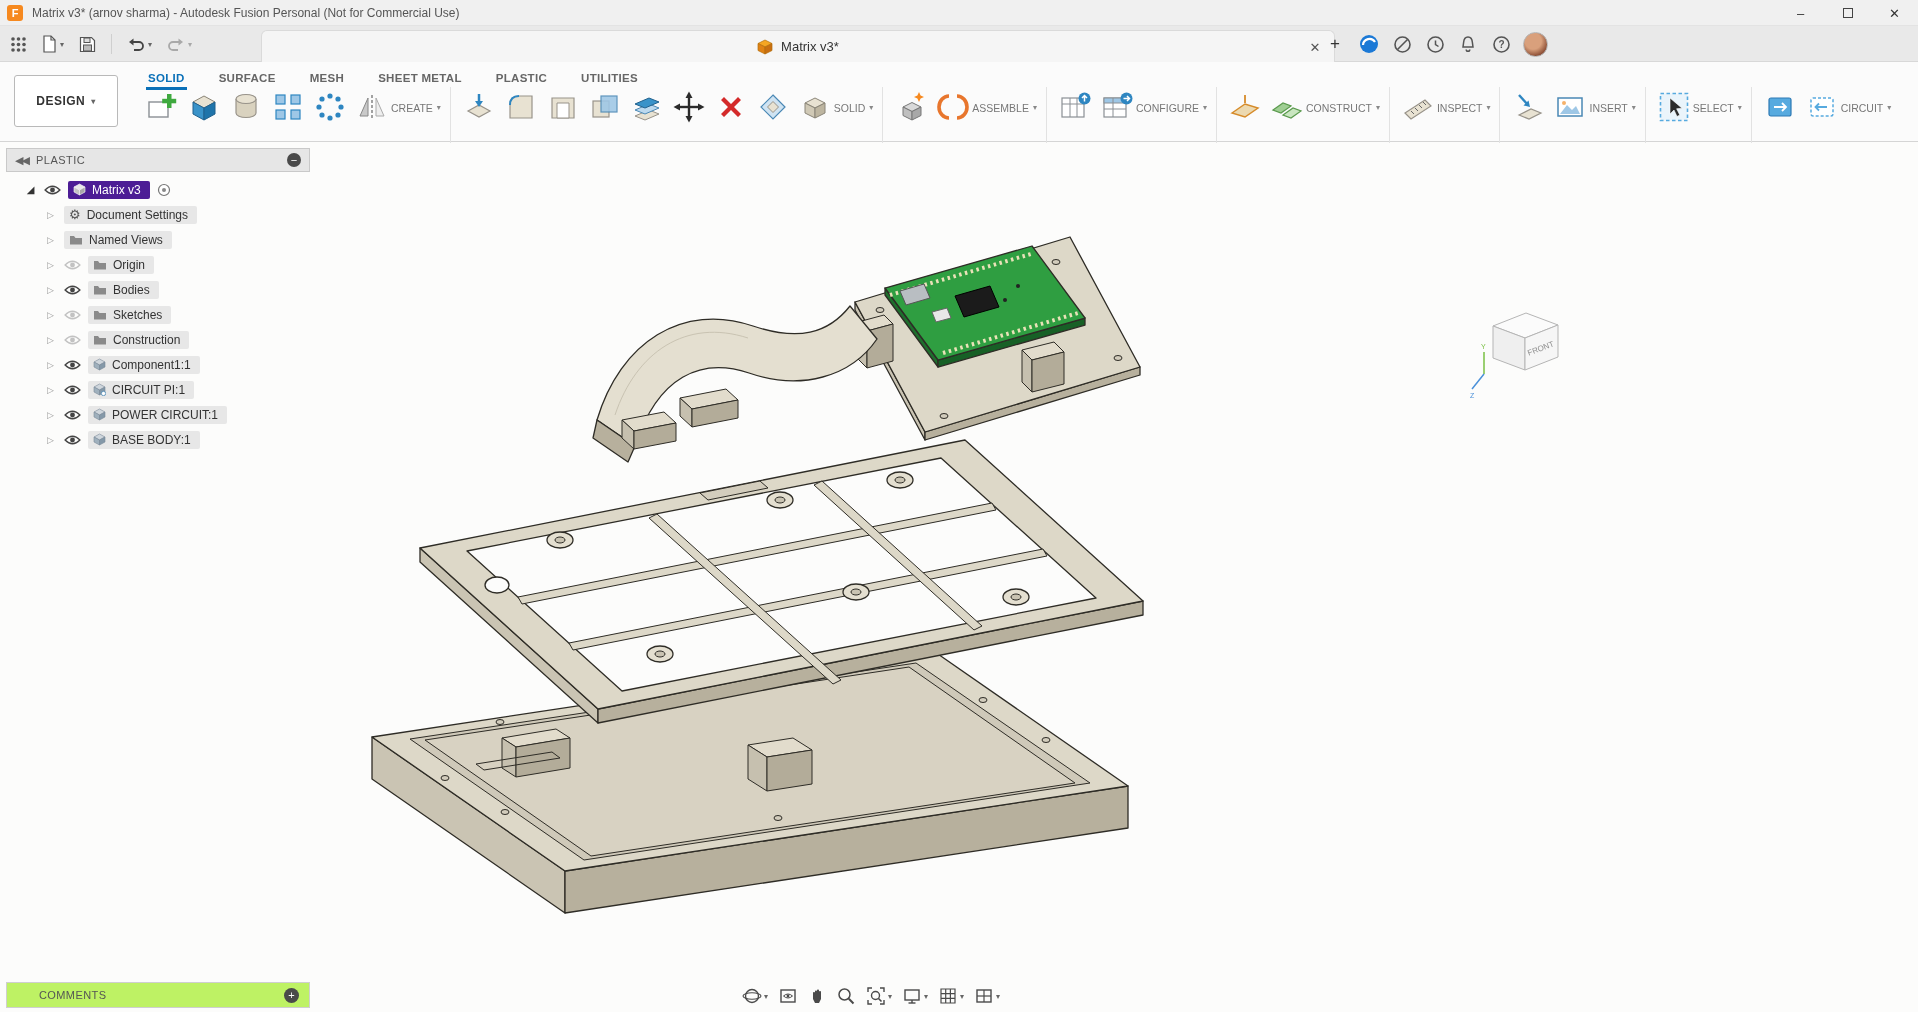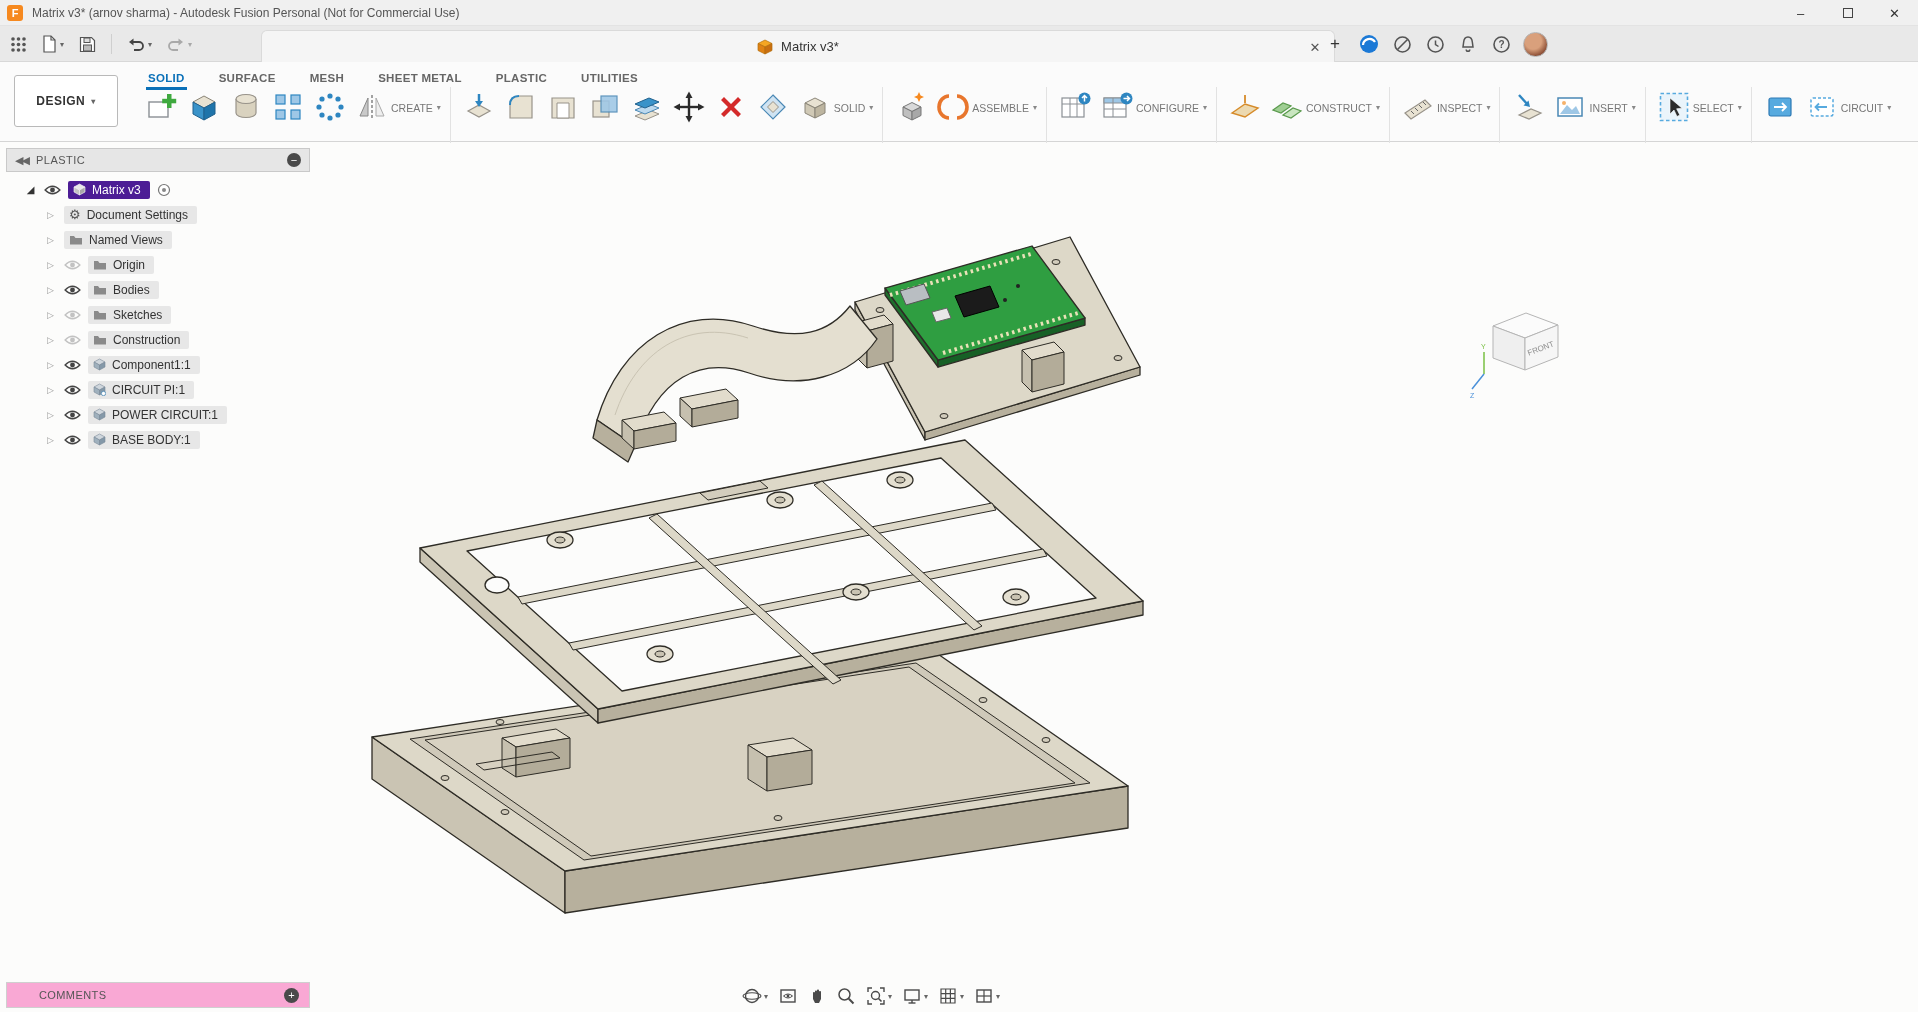--- a/index.html
+++ b/index.html
@@ -55,21 +55,21 @@
   .btree { padding-top:5px; }
   .trow { height:25px; display:flex; align-items:center; gap:7px; padding-left:38px; }
   .trow.root { padding-left:18px; }
   .disc { width:13px; text-align:center; color:#9a9a9a; font-size:9px; }
   .disc.open { color:#333; font-size:10px; }
   .pill { display:flex; align-items:center; gap:6px; background:#e7e7e7; border-radius:2px; padding:2px 9px 2px 5px; font-size:12px; color:#333; }
   .pill.dark { background:#4c1d95; color:#fff; }
   .gear-glyph { font-size:13px; color:#555; line-height:13px; }
 
   
-  .comments { position:absolute; left:6px; top:982px; width:304px; height:26px; background:#f9a8d4; border:1px solid #cfcfcf; display:flex; align-items:center; padding:0 10px; z-index:6; }
+  .comments { position:absolute; left:6px; top:982px; width:304px; height:26px; background:#bef264; border:1px solid #cfcfcf; display:flex; align-items:center; padding:0 10px; z-index:6; }
   .comments-label { font-size:11px; color:#555; letter-spacing:.4px; margin-left:22px; }
   .badd { margin-left:auto; width:15px; height:15px; border-radius:50%; background:#4a4a4a; color:#fff; display:flex; align-items:center; justify-content:center; font-size:11px; line-height:11px; }
 
   
   .navbar { position:absolute; left:742px; top:986px; display:flex; align-items:center; gap:10px; z-index:5; }
   .nav-item { display:flex; align-items:center; gap:2px; }
 </style>
 </head>
 <body>
 

